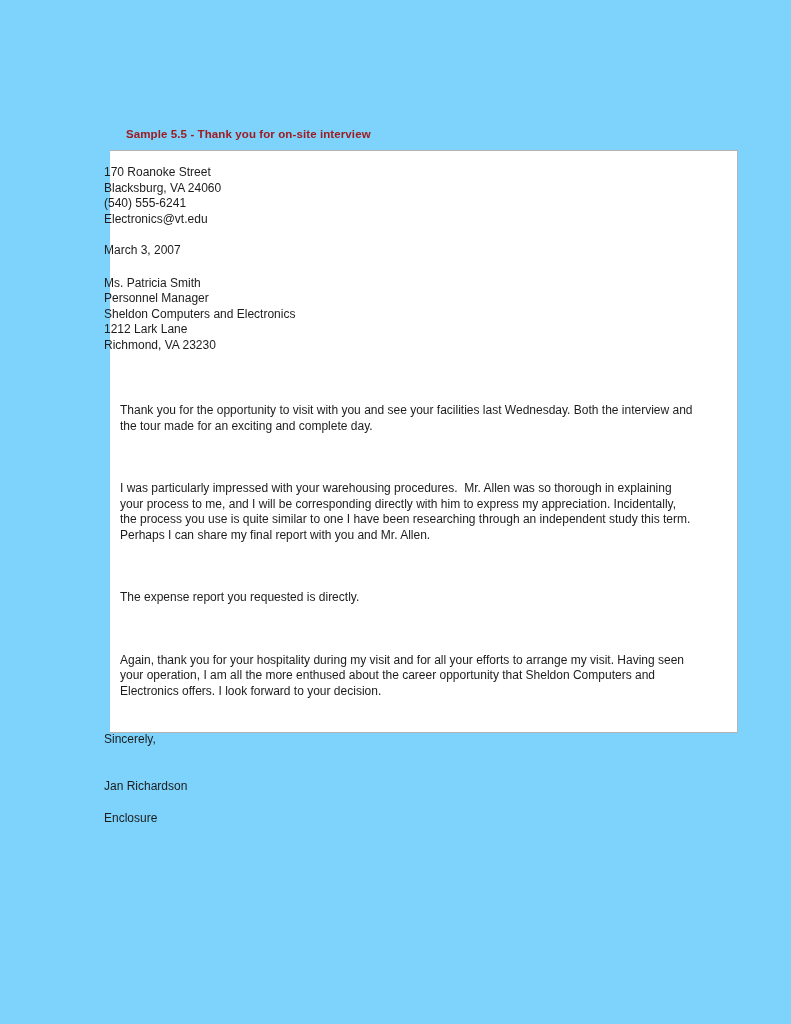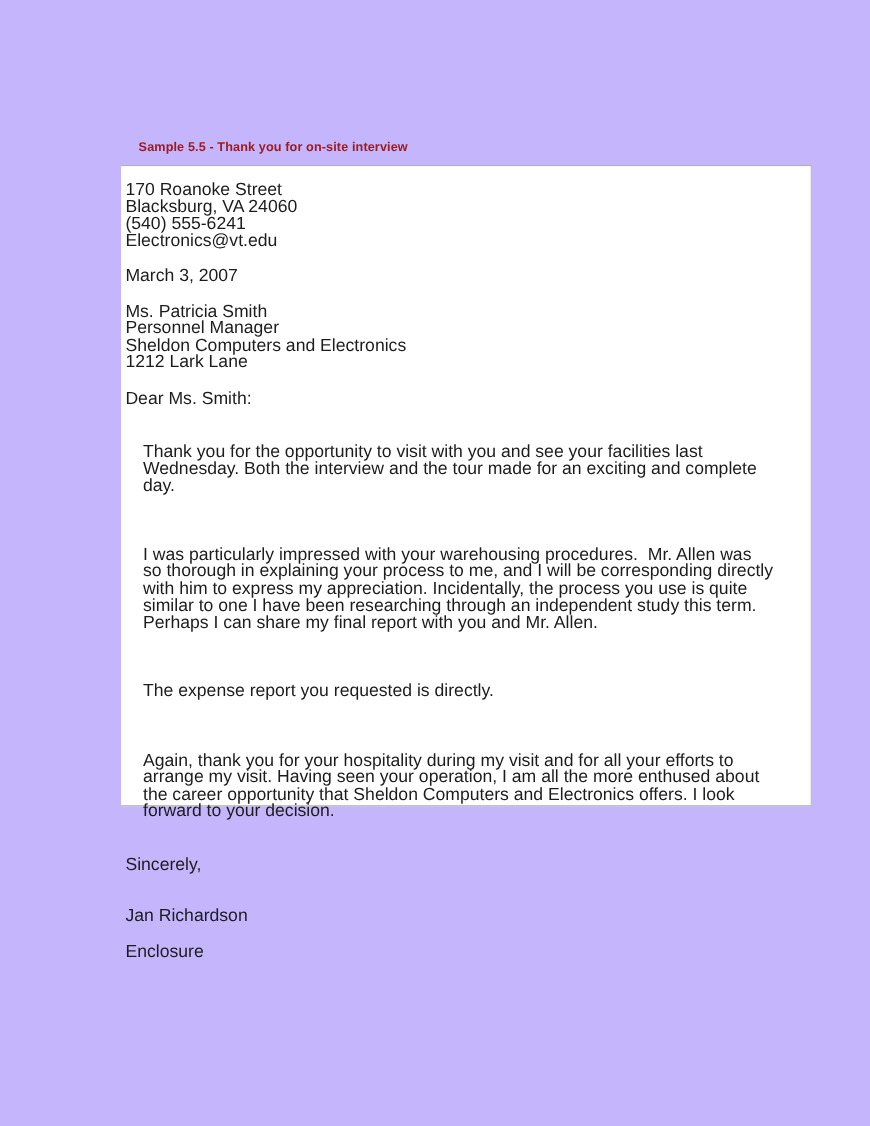--- a/index.html
+++ b/index.html
@@ -15,21 +15,21 @@
     font-family: "Liberation Sans", sans-serif;
     -webkit-font-smoothing: antialiased;
   }
 
   #page {
     position: absolute;
     left: 0;
     top: 0;
     width: 791px;
     height: 1024px;
-    background: #c4b5fd;
+    background: #7dd3fc;
     overflow: hidden;
   }
 
   
   #doc-title {
     position: absolute;
     left: 126px;
     top: 128px;
     font-size: 11.5px;
     font-weight: bold;
@@ -49,24 +49,24 @@
     border-top: 1px solid #b3b3b3;
     border-right: 1px solid #b3b3b3;
     border-bottom: 1px solid #b3b3b3;
     border-left: none;
     background: #ffffff;
   }
 
   
   #letter-body {
     position: absolute;
-    left: 114px;
+    left: 104px;
     top: 165px;
     width: 605px;
-    font-size: 16px;
+    font-size: 12px;
     line-height: 15.5px;
     color: #1c1c1c;
   }
 
   .blk {
     margin: 0;
     padding: 0;
   }
   .blk .ln {
     display: block;
@@ -113,27 +113,25 @@
       <span class="ln">March 3, 2007</span>
     </div>
 
     <div class="gap-date"></div>
 
     <div class="blk">
       <span class="ln">Ms. Patricia Smith</span>
       <span class="ln">Personnel Manager</span>
       <span class="ln">Sheldon Computers and Electronics</span>
       <span class="ln">1212 Lark Lane</span>
+      <span class="ln">Richmond, VA 23230</span>
     </div>
 
     <div class="gap-recip"></div>
 
-    <div class="blk">
-      <span class="ln">Dear Ms. Smith:</span>
-    </div>
 
     <div class="gap-salut"></div>
 
     <p class="para">Thank you for the opportunity to visit with you and see your facilities last Wednesday. Both the interview and the tour made for an exciting and complete day.</p>
     <div class="gap-para"></div>
 
     <p class="para">I was particularly impressed with your warehousing procedures.  Mr. Allen was so thorough in explaining your process to me, and I will be corresponding directly with him to express my appreciation. Incidentally, the process you use is quite similar to one I have been researching through an independent study this term. Perhaps I can share my final report with you and Mr. Allen.</p>
     <div class="gap-para"></div>
 
     <p class="para">The expense report you requested is directly.</p>

